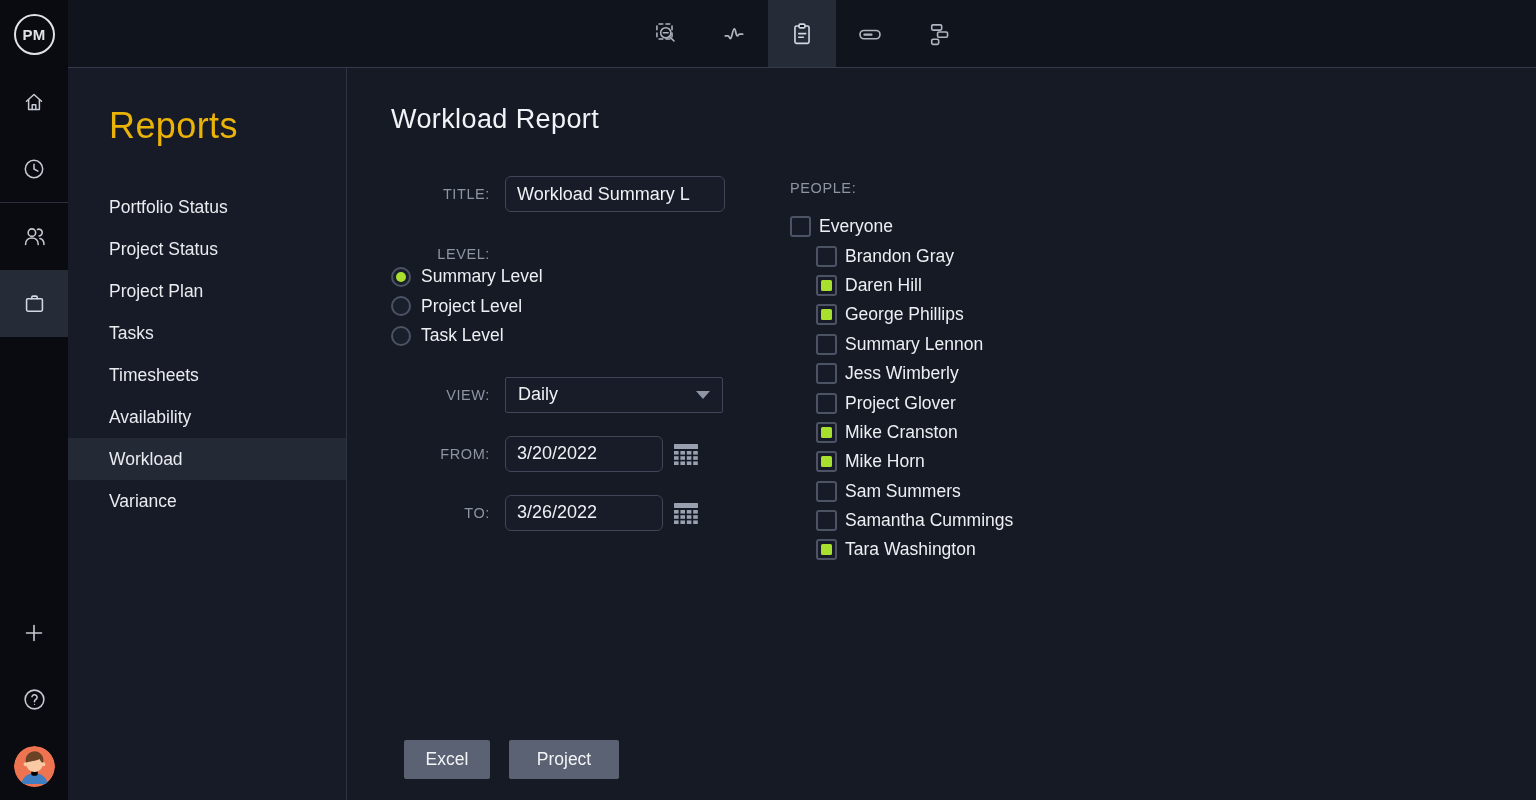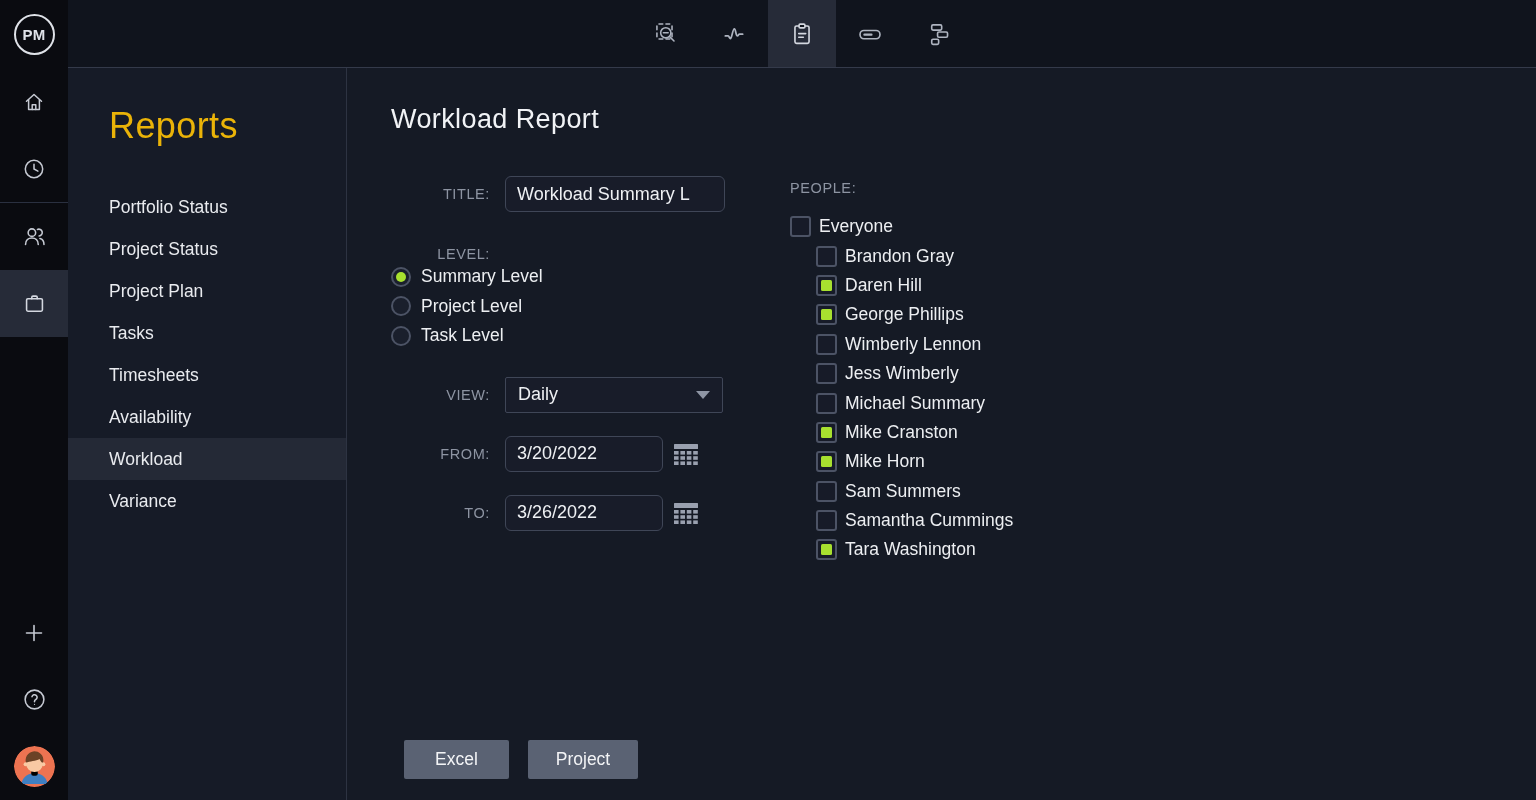--- a/index.html
+++ b/index.html
@@ -77,21 +77,21 @@
   .select-box{width:218px;height:36px;background:var(--input-bg);border:1px solid var(--input-border);border-radius:2px;
     display:flex;align-items:center;padding:0 12px;font-size:18px;color:var(--text-main);cursor:pointer;}
   .select-box .caret{margin-left:auto;width:0;height:0;border-left:7px solid transparent;border-right:7px solid transparent;
     border-top:8px solid #8e95a4;}
 
   .cal-btn{background:none;border:none;margin-left:10px;padding:0;cursor:pointer;display:flex;align-items:center;}
 
   .btn-row{display:flex;gap:19px;margin-top:209px;margin-left:13px;}
   .btn{height:39px;background:var(--btn-bg);border:none;border-radius:2px;color:#f3f4f6;font-size:17.5px;
     font-family:"Liberation Sans",sans-serif;cursor:pointer;padding:0 24px;}
-  .btn.excel{width:105px;padding:0;}
+  .btn.excel{width:86px;padding:0;}
   .btn.offline{width:110px;padding:0;}
 
   
   .people-panel{position:absolute;left:443px;top:112px;}
   .people-label{font-size:14.5px;letter-spacing:0.6px;color:var(--text-label);margin-bottom:16px;}
   .person-row{display:flex;align-items:center;height:29.4px;cursor:pointer;}
   .person-row.indent{margin-left:26px;}
   .checkbox{width:21px;height:21px;border:2px solid #4c5365;border-radius:3px;background:#171b28;flex:none;
     display:flex;align-items:center;justify-content:center;}
   .checkbox .cb-inner{width:11px;height:11px;border-radius:1.5px;background:transparent;}
@@ -331,33 +331,33 @@
           <div class="person-row indent">
             <span class="checkbox checked">
               <span class="cb-inner"></span>
             </span>
             <span class="person-name">George Phillips</span>
           </div>
           <div class="person-row indent">
             <span class="checkbox">
               <span class="cb-inner"></span>
             </span>
-            <span class="person-name">Wimberly Lennon</span>
+            <span class="person-name">Summary Lennon</span>
           </div>
           <div class="person-row indent">
             <span class="checkbox">
               <span class="cb-inner"></span>
             </span>
             <span class="person-name">Jess Wimberly</span>
           </div>
           <div class="person-row indent">
             <span class="checkbox">
               <span class="cb-inner"></span>
             </span>
-            <span class="person-name">Michael Summary</span>
+            <span class="person-name">Project Glover</span>
           </div>
           <div class="person-row indent">
             <span class="checkbox checked">
               <span class="cb-inner"></span>
             </span>
             <span class="person-name">Mike Cranston</span>
           </div>
           <div class="person-row indent">
             <span class="checkbox checked">
               <span class="cb-inner"></span>

